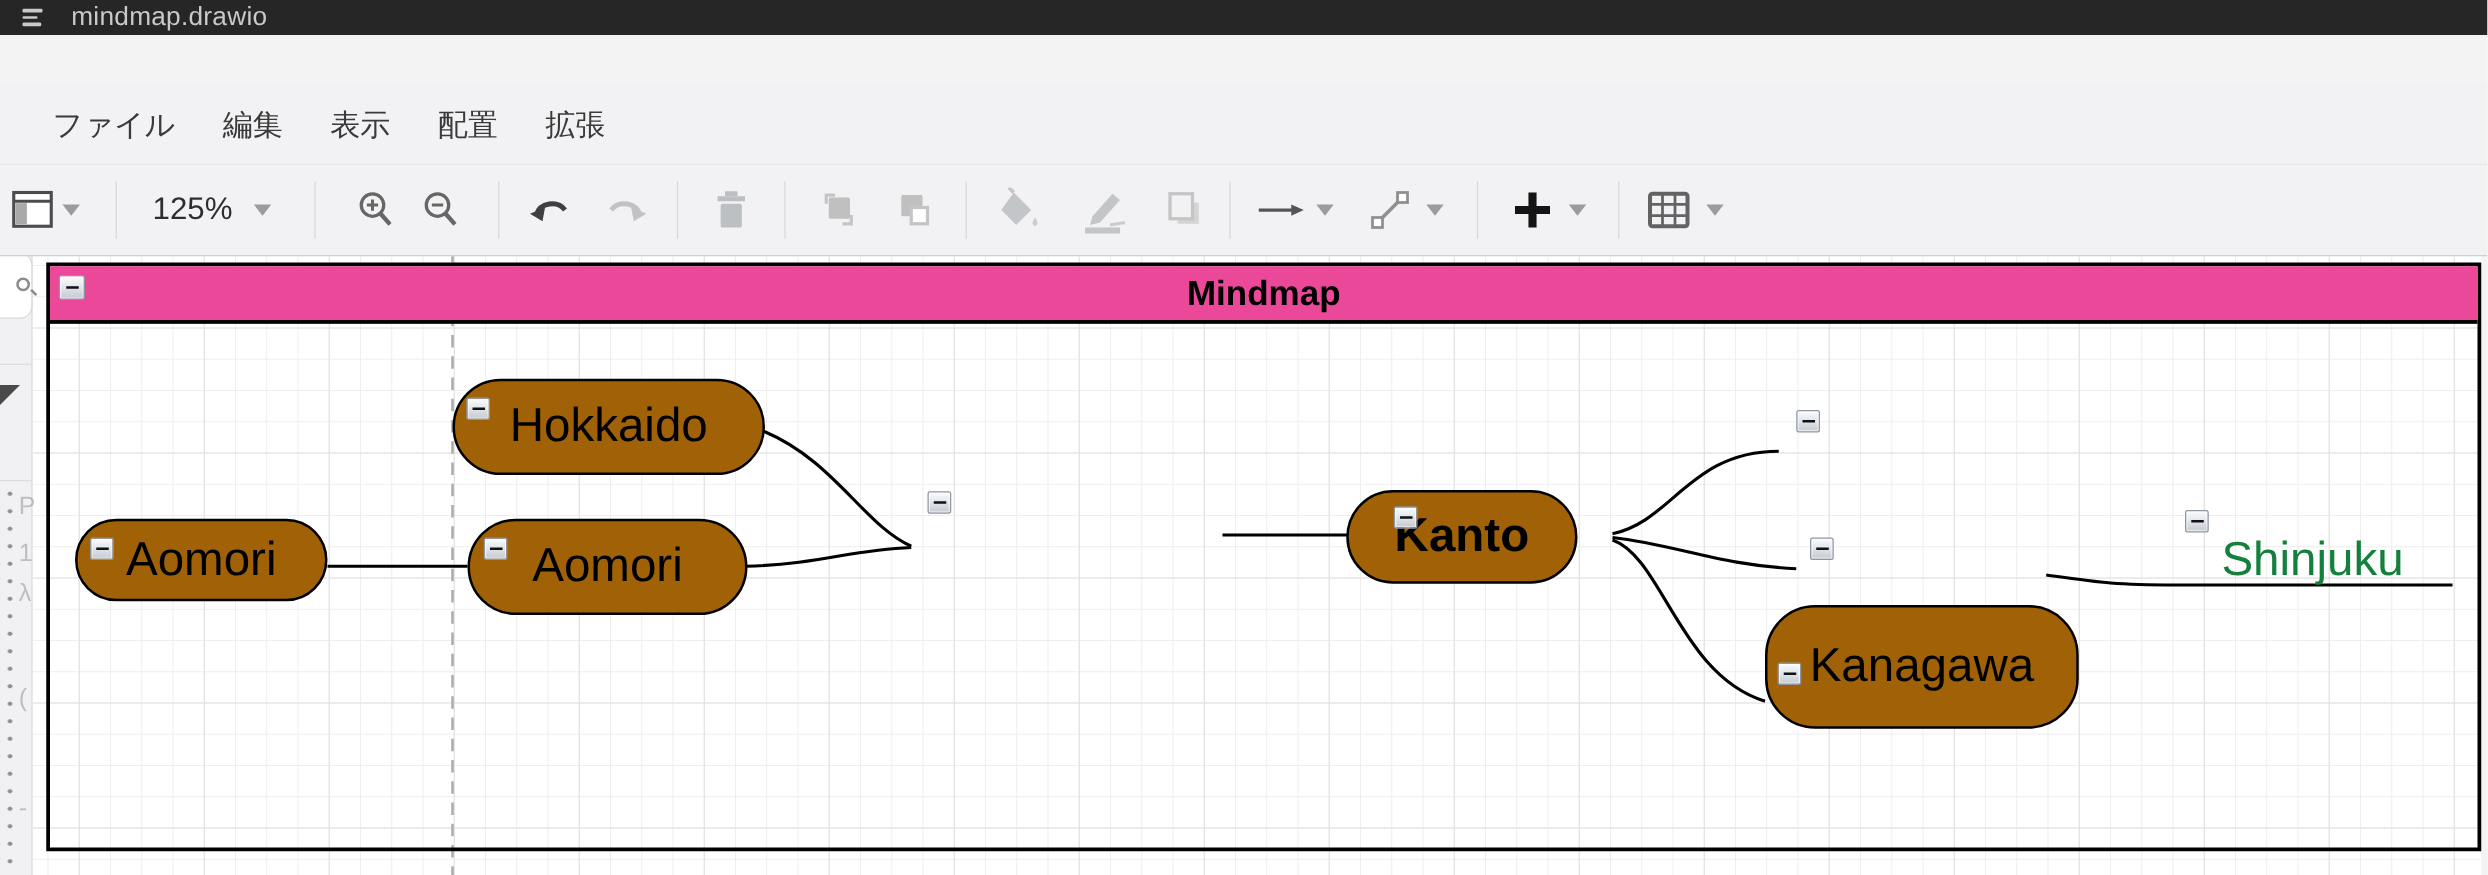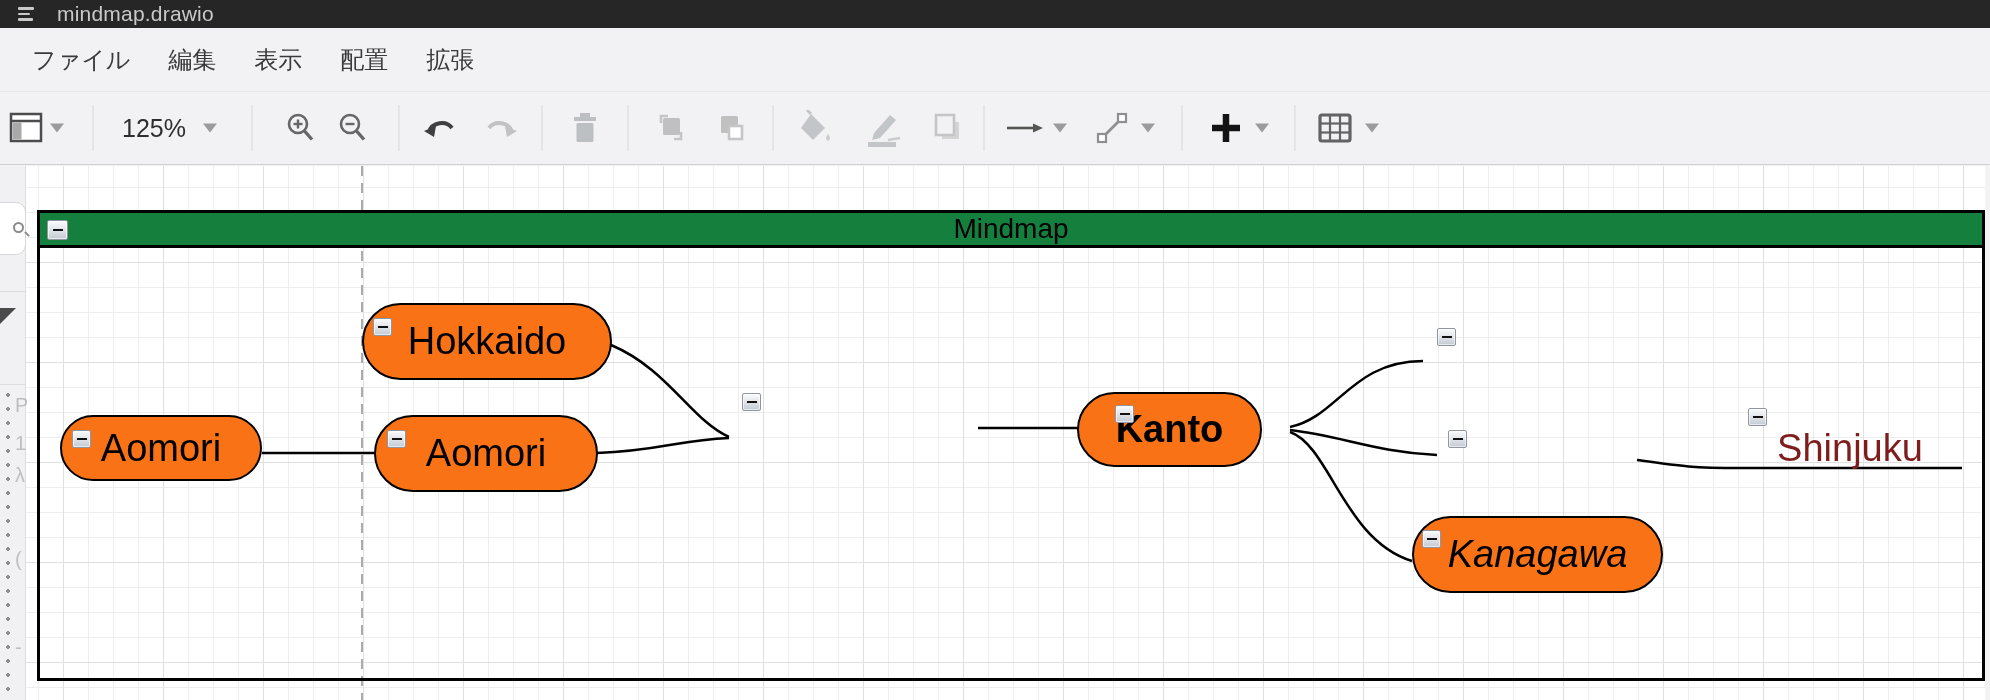--- a/index.html
+++ b/index.html
@@ -12,21 +12,21 @@
     display:flex; align-items:center; }
   .hamburger { margin-left:18px; width:17px; height:14px; position:relative; cursor:pointer; }
   .hamburger span { position:absolute; left:0; height:2.5px; background:#c9c9c9; border-radius:1px; }
   .hamburger span:nth-child(1){ top:0; width:16px; }
   .hamburger span:nth-child(2){ top:5.5px; width:12px; }
   .hamburger span:nth-child(3){ top:11px; width:15px; }
   .win-title { color:#c9c9c9; font-size:21px; margin-left:22px; letter-spacing:.2px; }
 
   
   .menubar { position:relative; z-index:10; height:64px; background:#f2f2f4;
-    display:flex; align-items:center; padding-left:20px; border-bottom:1px solid #e6e6e8; }
+    display:flex; align-items:center; padding-left:30px; border-bottom:1px solid #e6e6e8;margin-top:40px; }
   .menu-item { font-size:24px; color:#3a3a3a; padding:6px 12px; margin-right:14px; cursor:pointer; }
 
   
   .toolbar { position:relative; z-index:10; height:73px; background:#f2f2f4;
     border-bottom:1px solid #cfcfd1; }
   .tb { position:absolute; top:50%; transform:translate(-50%,-50%); display:flex;
     align-items:center; justify-content:center; cursor:pointer; }
   .tb-sep { position:absolute; top:50%; transform:translate(-50%,-50%);
     width:1px; height:46px; background:#d8d8d8; }
   .zoom-label { font-size:25px; color:#2e2e2e; }
@@ -40,30 +40,30 @@
       linear-gradient(#e0e0e0 1px, transparent 1px),
       linear-gradient(90deg, #e0e0e0 1px, transparent 1px),
       linear-gradient(#eeeeee 1px, transparent 1px),
       linear-gradient(90deg, #eeeeee 1px, transparent 1px);
     background-size:100px 100px, 100px 100px, 25px 25px, 25px 25px;
     background-position:37px 96px, 37px 96px, 12px 21px, 12px 21px; }
   svg.edges { position:absolute; left:0; top:0; width:1990px; height:700px; }
 
   .swimlane { position:absolute; left:37px; top:210px; width:1948px; height:471px;
     border:3px solid #000; background:transparent; }
-  .swimlane .lane-title { height:35px; background:#15803d; border-bottom:3px solid #000;
+  .swimlane .lane-title { height:46px; background:#ec4899; border-bottom:3px solid #000;
     display:flex; align-items:center; justify-content:center;
-    font-weight:normal; font-size:28px; color:#000; }
-
-  .node { position:absolute; background:#f97316; border:2.5px solid #000; border-radius:40px;
+    font-weight:bold; font-size:28px; color:#000; }
+
+  .node { position:absolute; background:#a16207; border:2.5px solid #000; border-radius:40px;
     display:flex; align-items:center; justify-content:center; font-size:38px; color:#000;
     cursor:pointer; }
   .node.ellipse { border-radius:50%; }
   .label-only { position:absolute; display:flex; align-items:center; justify-content:center;
-    font-size:38px; color:#7f1d1d; cursor:pointer; }
+    font-size:38px; color:#15803d; cursor:pointer; }
 
   .collapse { position:absolute; width:19px; height:18px; border:1.5px solid #8f96a1;
     background:linear-gradient(180deg,#fafbfc 0%,#e3e7ec 45%,#c4cad3 100%);
     border-radius:2px; display:flex; align-items:center; justify-content:center;
     box-shadow:0 0 0 1px rgba(255,255,255,.6) inset; cursor:pointer; }
   .collapse.big { width:21px; height:20px; }
   .collapse i { display:block; width:10px; height:2.5px; background:#111; }
 
   
   .strip { position:absolute; left:0; top:166px; width:26px; height:534px;
@@ -113,21 +113,21 @@
     </div>
     <div class="node" style="left:60px; top:415px; width:202px; height:66px;">
       <span>Aomori</span>
     </div>
     <div class="node" style="left:374px; top:415px; width:224px; height:77px;">
       <span>Aomori</span>
     </div>
     <div class="node" style="left:1077px; top:392px; width:185px; height:75px;font-weight:bold;">
       <span>Kanto</span>
     </div>
-    <div class="node" style="left:1412px; top:516px; width:251px; height:77px;font-style:italic;">
+    <div class="node" style="left:1412px; top:484px; width:251px; height:99px;">
       <span>Kanagawa</span>
     </div>
     <div class="label-only" style="left:1770px; top:428px; width:160px; height:40px;">
       <span>Shinjuku</span>
     </div>
 
     <div class="collapse big" style="left:47px;  top:220px;">
         <i></i>
       </div>
     <div class="collapse" style="left:373px;  top:318px;">

